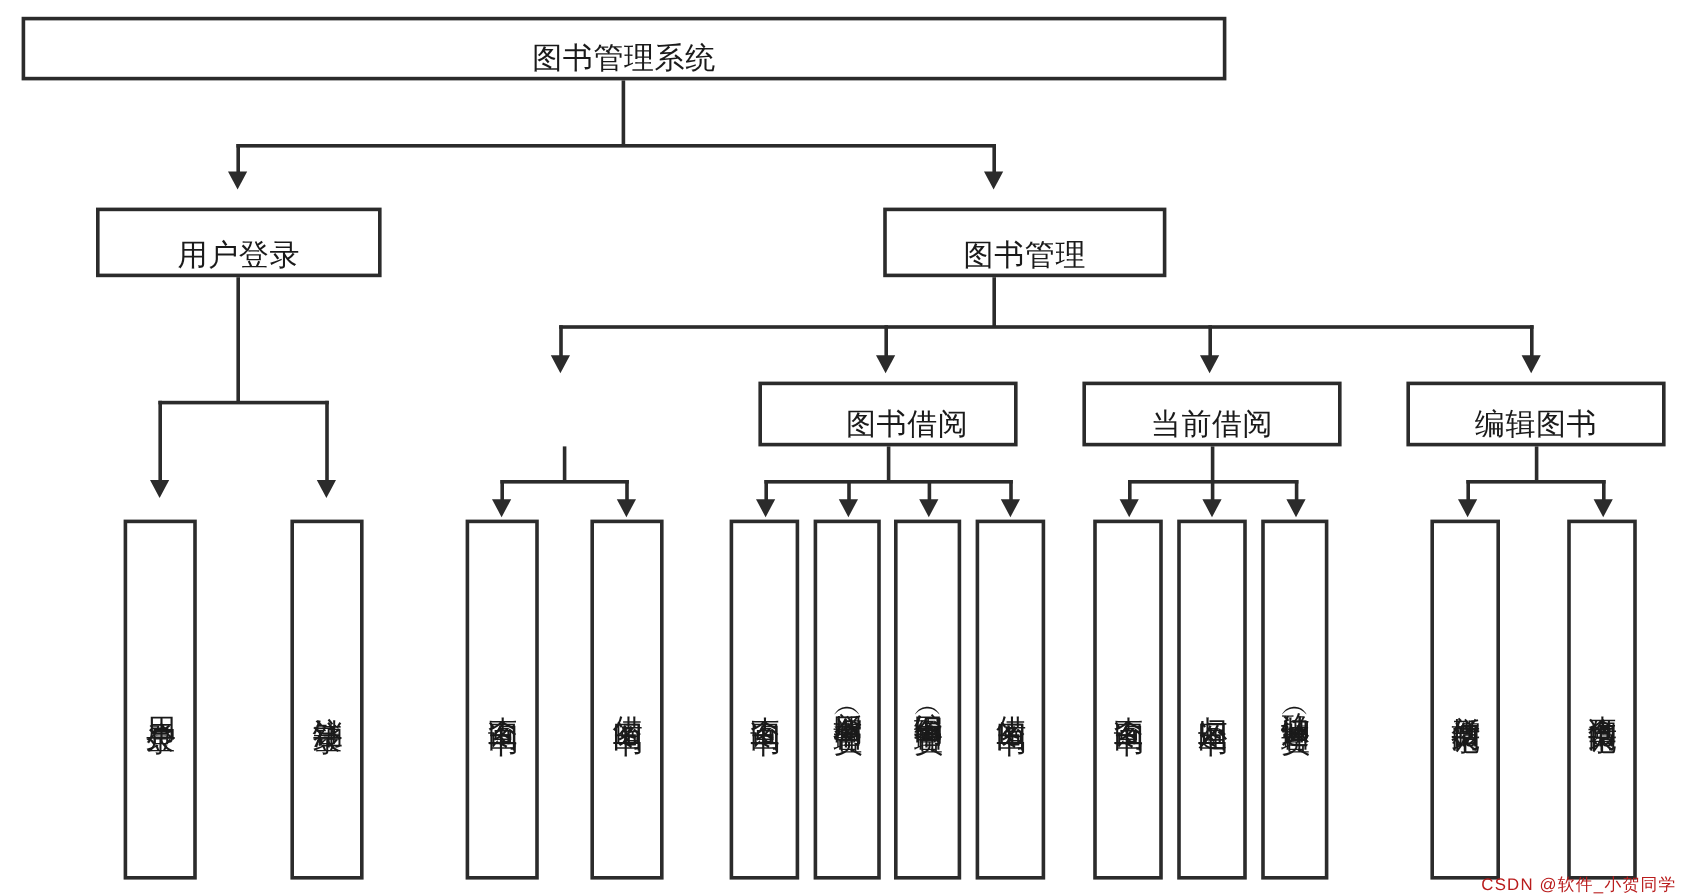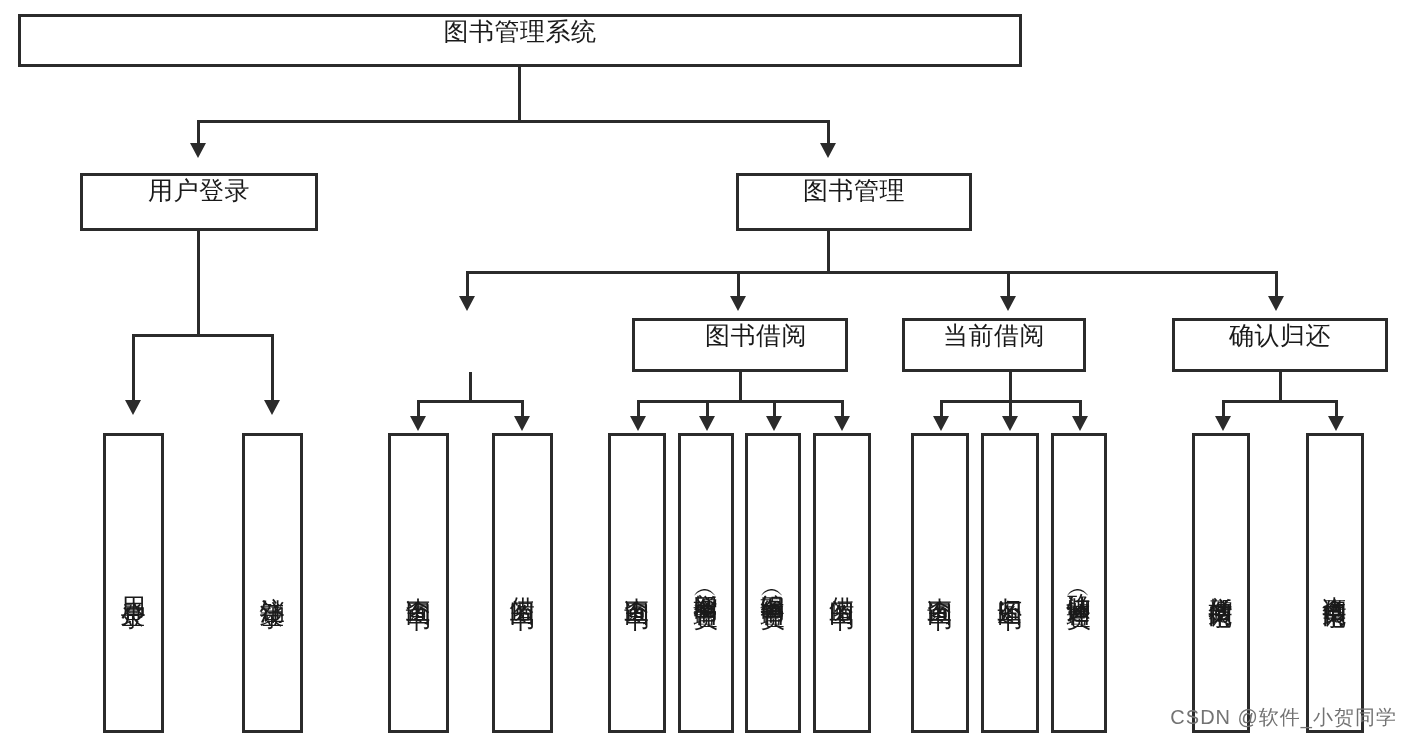--- a/index.html
+++ b/index.html
@@ -14,21 +14,21 @@
     background:#ffffff;
     overflow:hidden;
   }
   
   .node{
     position:absolute;
     box-sizing:border-box;
     border:3px solid #2b2b2b;
     background:#ffffff;
     display:flex;
-    align-items:flex-start;
+    align-items:flex-end;
     justify-content:center;
     color:#1a1a1a;
   }
   .node .lbl{
     display:block;
     line-height:1.18;
     letter-spacing:.5px;
     white-space:pre;
   }
   
@@ -63,23 +63,23 @@
     position:absolute;
     width:0;height:0;
     border-left:8px solid transparent;
     border-right:8px solid transparent;
     border-top:15px solid #2b2b2b;
   }
   
   #watermark{
     position:absolute;
     right:8px;
-    bottom:16px;
-    font-size:20px;
-    color:#737373;
+    bottom:0;
+    font-size:14px;
+    color:#b91c1c;
     letter-spacing:1px;
     white-space:nowrap;
     user-select:none;
   }
 </style>
 </head>
 <body>
 
 <div id="canvas">
 
@@ -125,26 +125,26 @@
   <div class="arrow" style="left:1000px;top:296px;"></div>
 
   <div class="seg vline" style="left:1275px;top:271px;height:27px;"></div>
   <div class="arrow" style="left:1268px;top:296px;"></div>
 
 
   <div class="node h" style="left:632px;top:318px;width:216px;height:54px;padding-left:32px;">
     <span class="lbl">图书借阅</span>
   </div>
 
-  <div class="node h" style="left:902px;top:318px;width:184px;height:54px;">
+  <div class="node h" style="left:902px;top:318px;width:216px;height:54px;">
     <span class="lbl">当前借阅</span>
   </div>
 
   <div class="node h" style="left:1172px;top:318px;width:216px;height:54px;">
-    <span class="lbl">确认归还</span>
+    <span class="lbl">编辑图书</span>
   </div>
 
   <div class="seg vline" style="left:469px;top:372px;height:30px;"></div>
   <div class="seg hline" style="left:417px;top:400px;width:107px;"></div>
   <div class="seg vline" style="left:417px;top:400px;height:18px;"></div>
   <div class="arrow" style="left:410px;top:416px;"></div>
   <div class="seg vline" style="left:521px;top:400px;height:18px;"></div>
   <div class="arrow" style="left:514px;top:416px;"></div>
 
   <div class="seg vline" style="left:739px;top:372px;height:30px;"></div>

